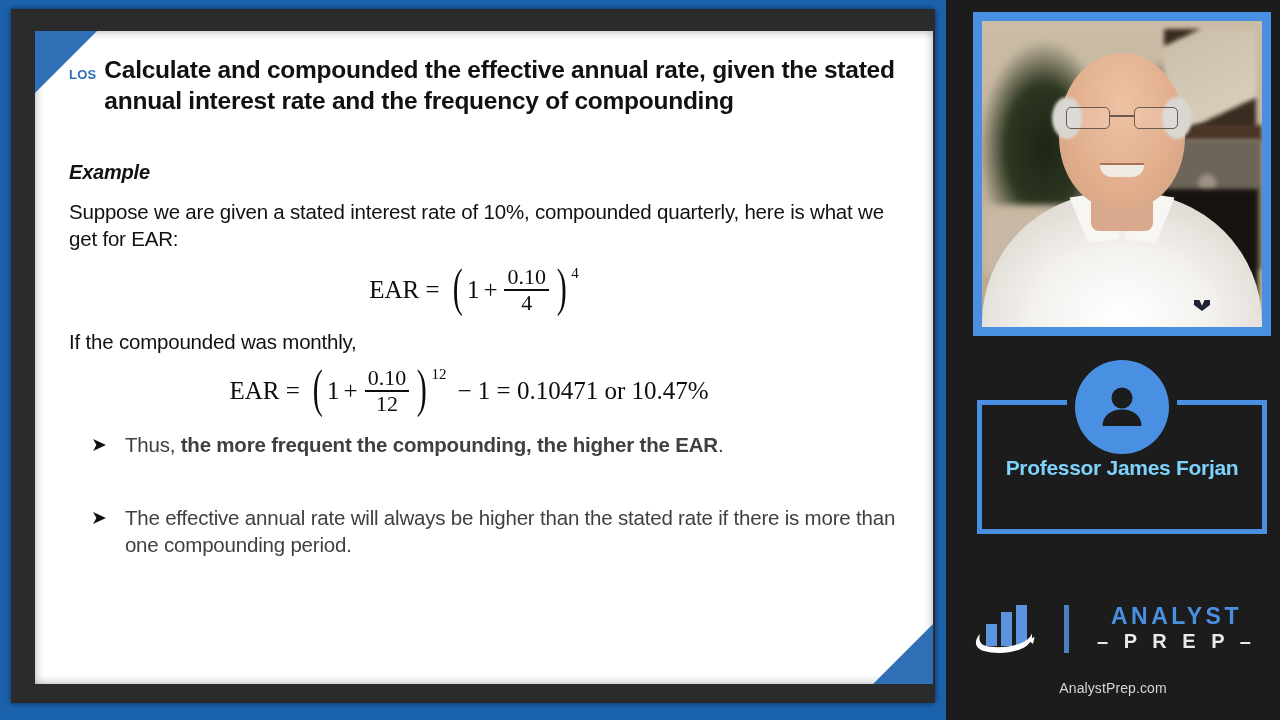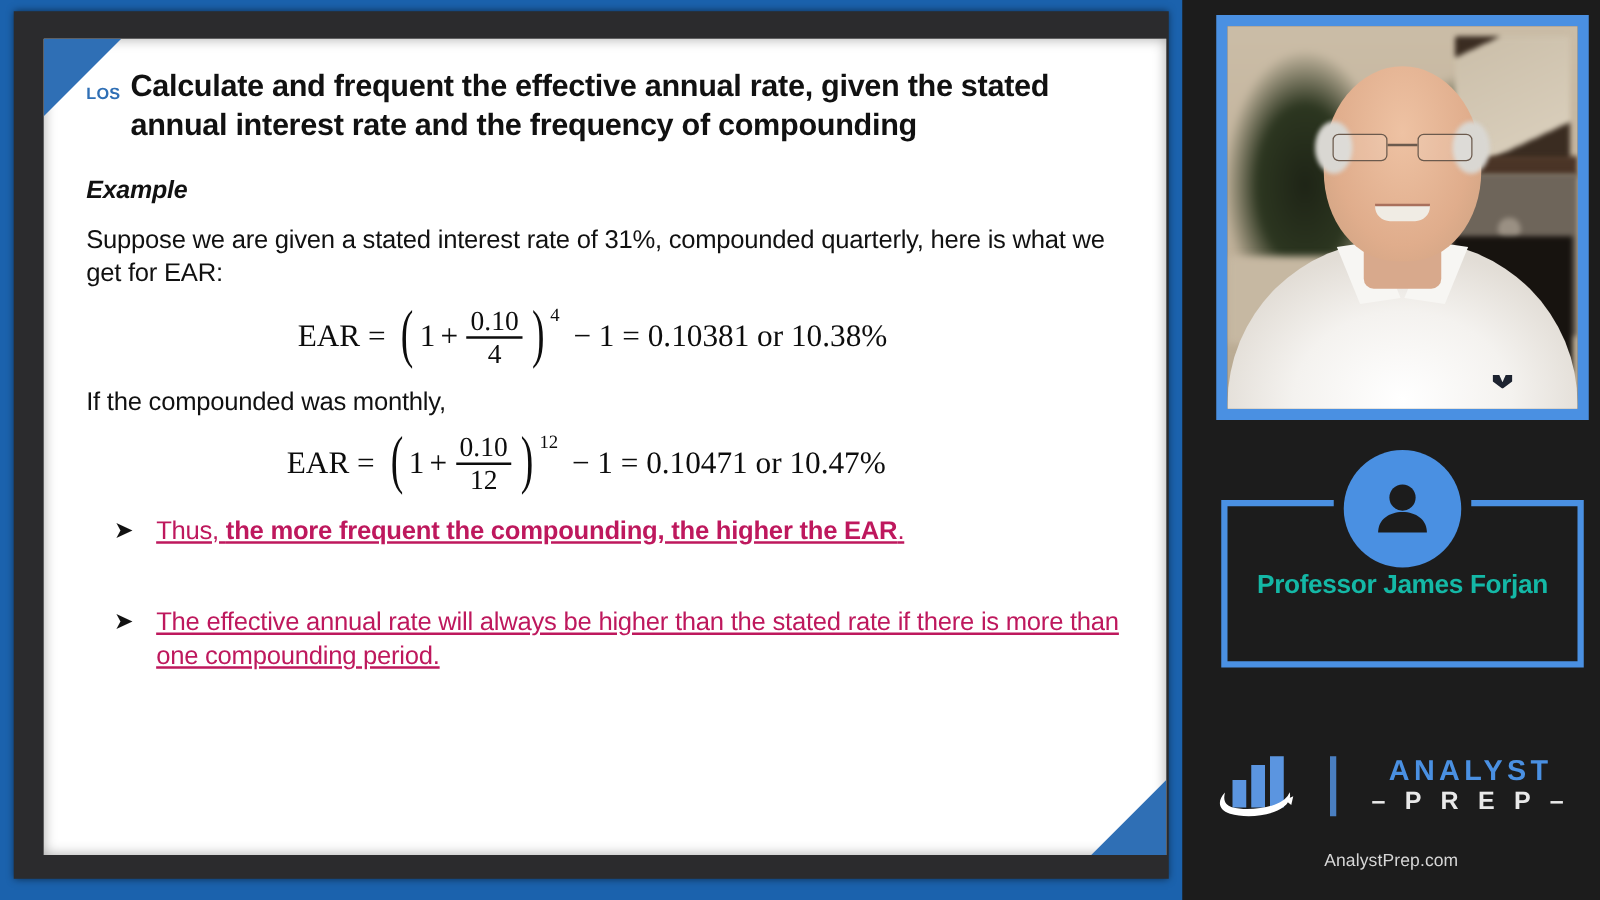--- a/index.html
+++ b/index.html
@@ -76,21 +76,21 @@
   #slide-title {
     font-size: 24.5px;
     font-weight: bold;
     line-height: 1.26;
     color: #111111;
     letter-spacing: -.25px;
     max-width: 800px;
   }
 
   #example-heading {
-    margin-top: 24px;
+    margin-top: 44px;
     font-size: 20px;
     font-weight: bold;
     font-style: italic;
     color: #111;
     letter-spacing: -.2px;
   }
 
   .body-line {
     font-size: 20.5px;
     line-height: 1.33;
@@ -158,24 +158,23 @@
     font-family: "DejaVu Sans", sans-serif;
     font-size: 19px;
     line-height: 1.42;
     color: #111;
     flex: 0 0 auto;
     padding-left: 22px;
   }
   .bullet-text {
     font-size: 20.5px;
     line-height: 1.33;
-    color: #be185d;
+    color: #404040;
     letter-spacing: -.2px;
     max-width: 800px;
-    text-decoration: underline;
   }
   .bullet-text b { font-weight: bold; }
 
   
   #sidebar {
     position: absolute;
     left: 946px; top: 0;
     width: 334px; height: 720px;
     background: #1c1c1c;
   }
@@ -335,21 +334,21 @@
     border-radius: 50%;
     background: #4a90e2;
     display: flex; align-items: center; justify-content: center;
   }
   #avatar-icon { display: block; }
   #professor-name {
     position: absolute;
     left: 0; top: 108px;
     width: 100%;
     text-align: center;
-    color: #14b8a6;
+    color: #7dd3fc;
     font-size: 21px;
     font-weight: bold;
     letter-spacing: -.3px;
   }
   #professor-credentials {
     position: absolute;
     left: 0; top: 140px;
     width: 100%;
     text-align: center;
     color: #ffffff;
@@ -405,44 +404,43 @@
     <div id="slide-inner-frame">
       <div id="slide-canvas">
 
         <div id="slide-corner-tl"></div>
         <div id="slide-corner-br"></div>
 
         <div id="slide-content">
 
           <div id="title-row">
             <span id="los-tag">LOS</span>
-            <h1 id="slide-title">Calculate and frequent the effective annual rate, given the stated annual interest rate and the frequency of compounding</h1>
+            <h1 id="slide-title">Calculate and compounded the effective annual rate, given the stated annual interest rate and the frequency of compounding</h1>
           </div>
 
           <div id="example-heading">Example</div>
 
-          <div id="intro-para" class="body-line">Suppose we are given a stated interest rate of 31%, compounded quarterly, here is what we get for EAR:</div>
+          <div id="intro-para" class="body-line">Suppose we are given a stated interest rate of 10%, compounded quarterly, here is what we get for EAR:</div>
 
           <div id="eq-quarterly" class="equation">
             <span class="eq-lhs">EAR =</span>
             <span class="paren-group">
               <span class="paren">(</span>
               <span class="paren-body">
                 <span>1</span>
                 <span style="margin:0 4px">+</span>
                 <span class="frac">
                   <span class="frac-num">0.10</span>
                   <span class="frac-bar"></span>
                   <span class="frac-den">4</span>
                 </span>
               </span>
               <span class="paren">)</span>
               <span class="exponent">4</span>
             </span>
-            <span class="eq-rhs">− 1 = 0.10381 or 10.38%</span>
           </div>
 
           <div id="monthly-line" class="body-line">If the compounded was monthly,</div>
 
           <div id="eq-monthly" class="equation">
             <span class="eq-lhs">EAR =</span>
             <span class="paren-group">
               <span class="paren">(</span>
               <span class="paren-body">
                 <span>1</span>

